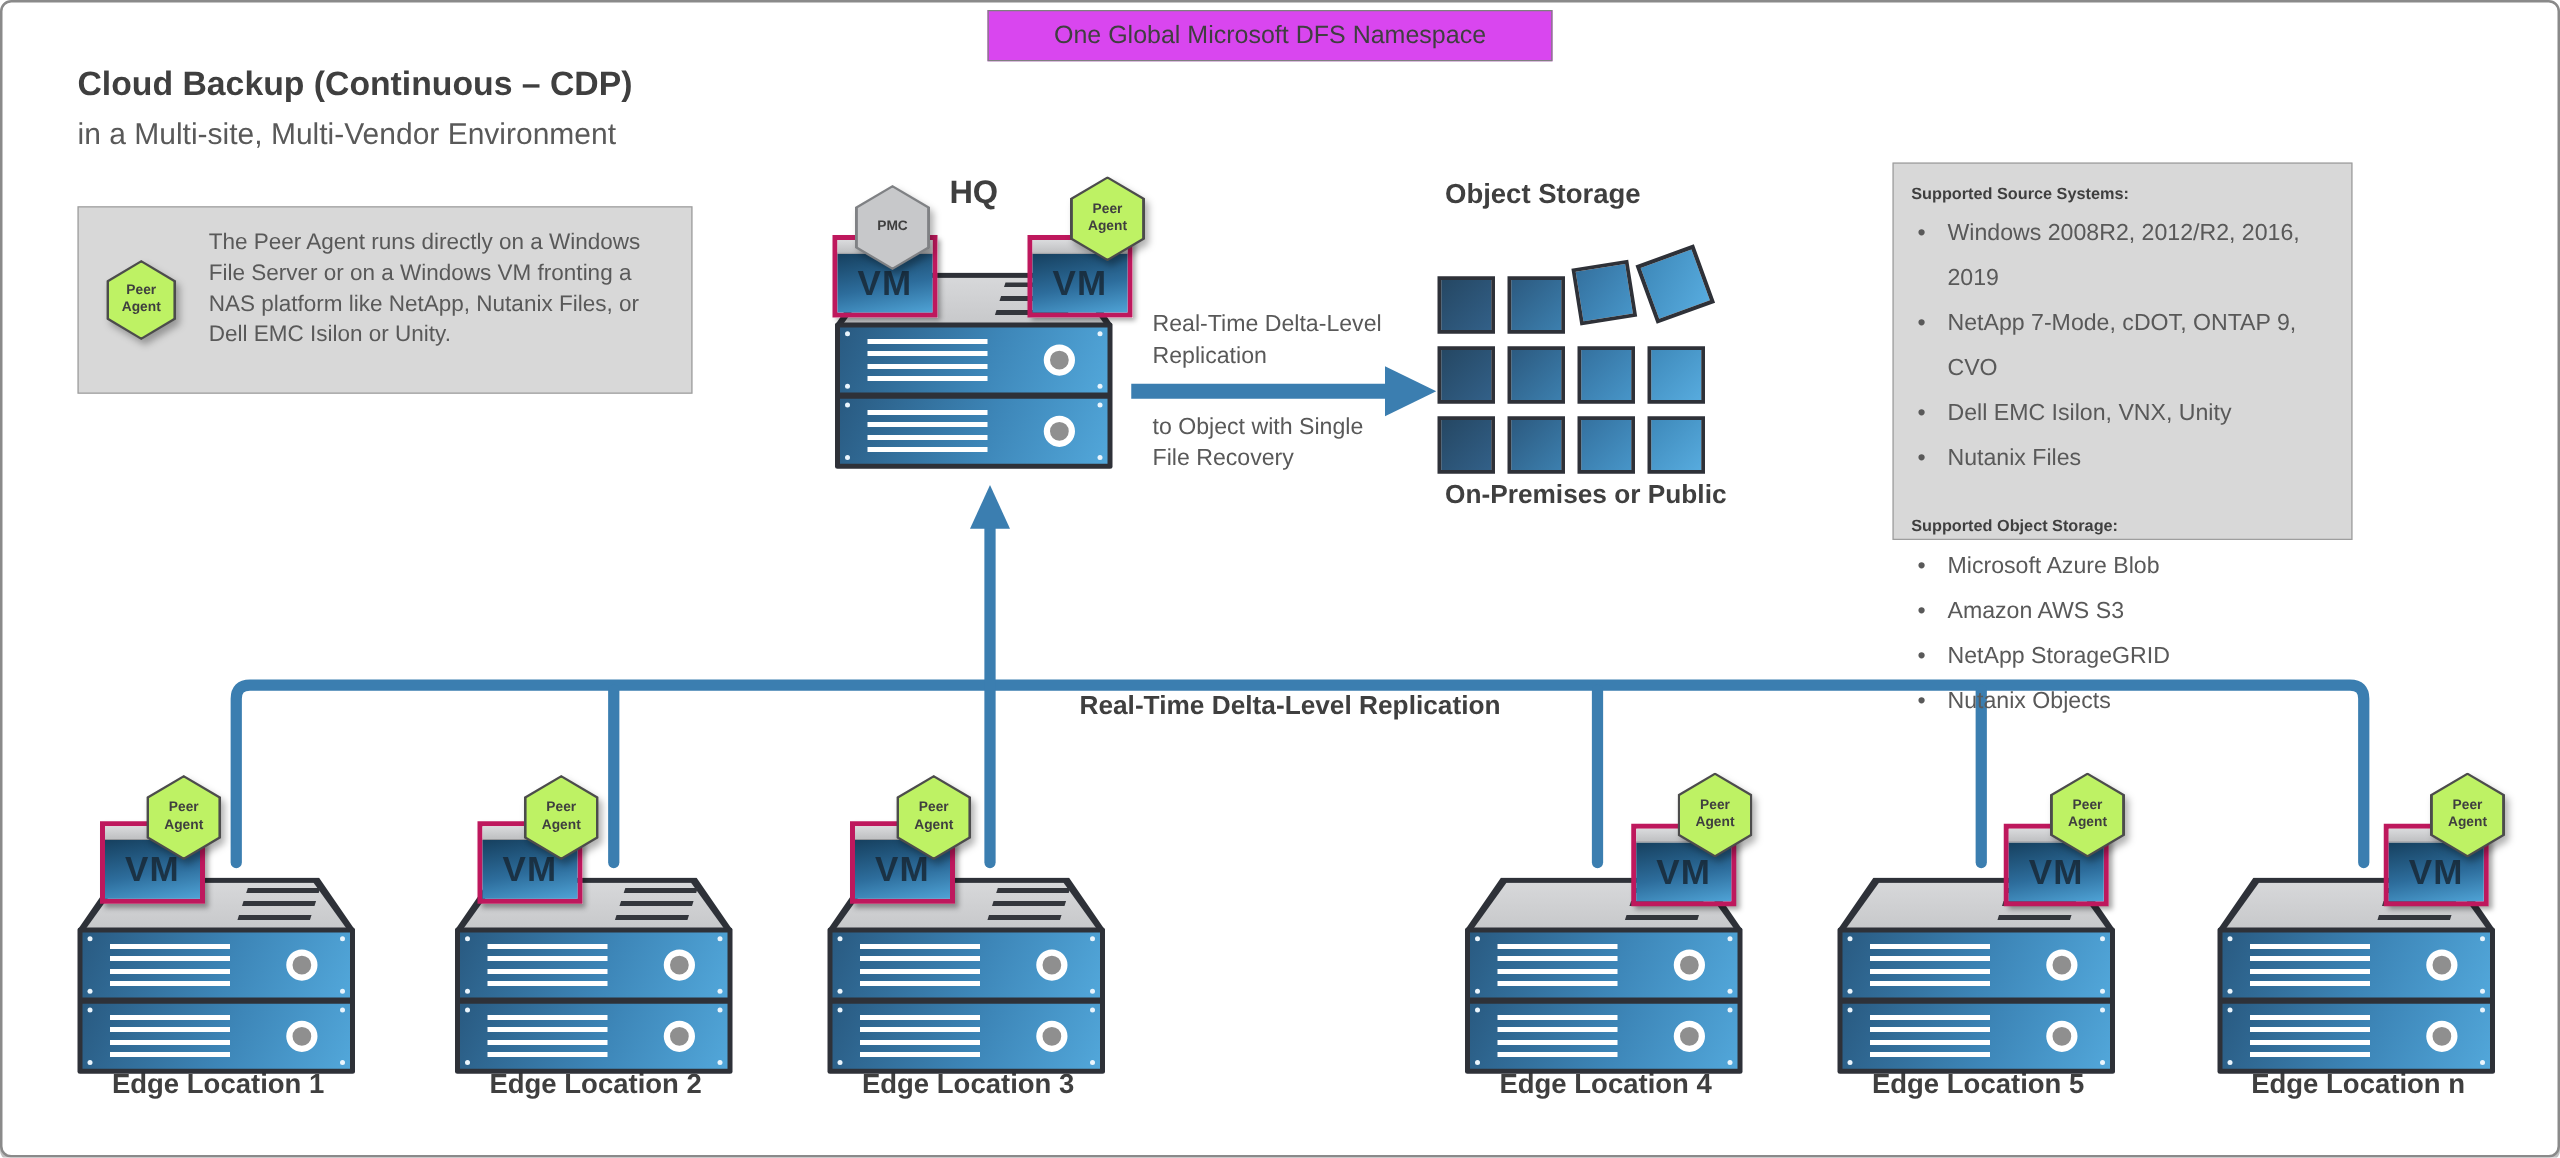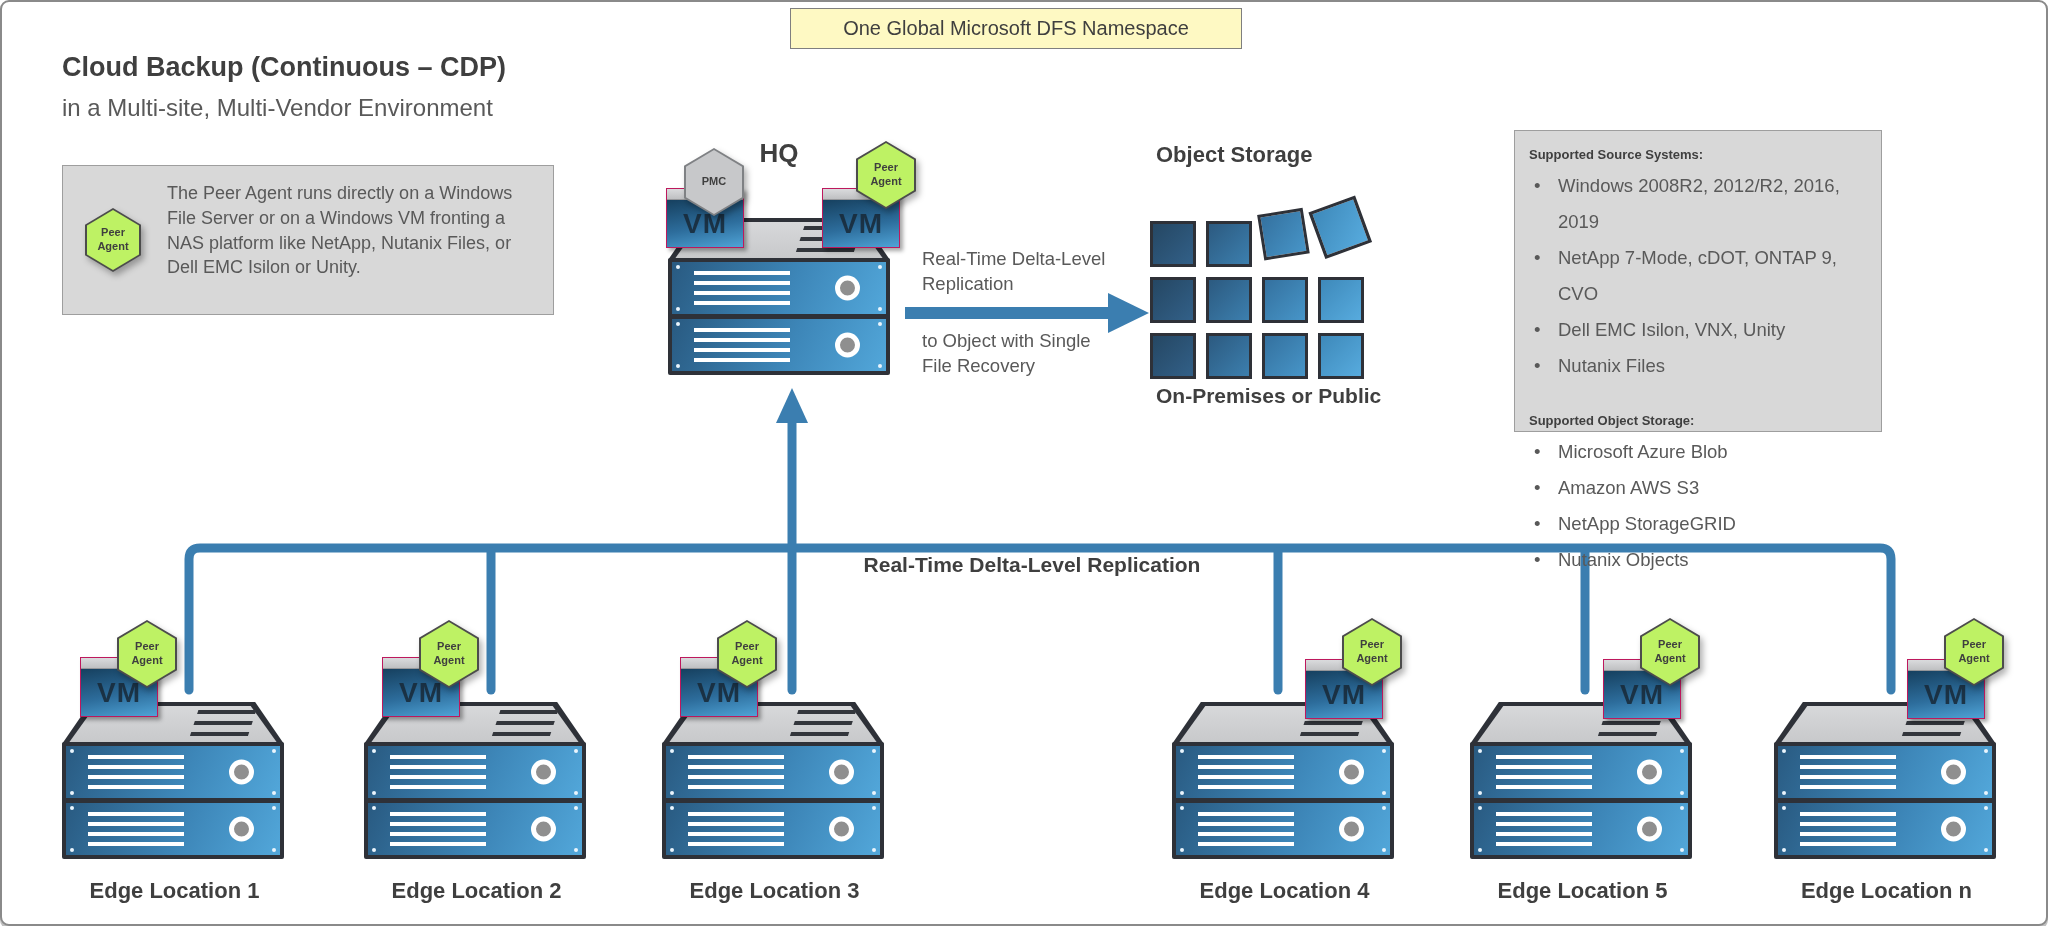--- a/index.html
+++ b/index.html
@@ -4,21 +4,21 @@
 <style>
   html,body{margin:0;padding:0;background:#fff;font-family:"Liberation Sans",sans-serif;}
   .canvas{position:relative;width:2048px;height:926px;box-sizing:border-box;background:#fff;
           border:2px solid #8a8a8a;border-radius:9px;overflow:hidden;box-shadow:0 3px 0 rgba(130,130,130,.5);}
   
   svg.net{position:absolute;left:0;top:0;z-index:0;}
   .ln{stroke:var(--accent-blue);stroke-width:9;stroke-linecap:round;fill:none;}
   .ln.thick{stroke-width:12;stroke-linecap:butt;}
   .ar{fill:var(--accent-blue);}
   
-  .banner{position:absolute;left:788px;top:6px;width:452px;height:41px;background:#fef9c3;
+  .banner{position:absolute;left:788px;top:6px;width:452px;height:41px;background:#d946ef;
           border:1px solid #7f7f7f;box-sizing:border-box;display:flex;align-items:center;justify-content:center;
           font-size:20px;color:var(--text-dark);z-index:2;}
   .title{position:absolute;left:60px;top:50px;font-size:27px;font-weight:700;color:var(--text-dark);}
   .subtitle{position:absolute;left:60px;top:92px;font-size:24px;color:var(--text-body);}
   
   .panel{background:var(--panel-gray);border:1px solid var(--panel-border);box-sizing:border-box;}
   .note-box{position:absolute;left:60px;top:163px;width:492px;height:150px;z-index:2;}
   .note-text{position:absolute;left:104px;top:15px;right:12px;font-size:18px;line-height:1.38;color:var(--text-body);}
   .sup-box{position:absolute;left:1512px;top:128px;width:368px;height:302px;padding:11px 14px;z-index:2;}
   .sup-title{font-weight:700;font-size:13px;color:var(--text-dark);line-height:26px;}
@@ -27,21 +27,21 @@
   .sup-item::before{content:"•";width:24px;padding-left:5px;flex:none;}
   
   .hex{position:absolute;width:60px;height:68px;filter:drop-shadow(3px 4px 3px rgba(0,0,0,.3));z-index:4;}
   .hex-out{position:absolute;inset:0;clip-path:polygon(50% 0,100% 26%,100% 74%,50% 100%,0 74%,0 26%);background:#4c4c4c;}
   .hex-in{position:absolute;inset:2px;clip-path:polygon(50% 0,100% 26%,100% 74%,50% 100%,0 74%,0 26%);
           background:#bef264;display:flex;align-items:center;justify-content:center;text-align:center;
           font-size:11px;line-height:1.25;font-weight:600;color:var(--text-dark);padding:0 9px;box-sizing:border-box;}
   .hex-gray .hex-out{background:#7f8184;}
   .hex-gray .hex-in{background:#c7c8ca;}
   
-  .vm{position:absolute;width:76px;border:1px solid #be185d;box-shadow:3px 3px 4px rgba(0,0,0,.35);z-index:3;}
+  .vm{position:absolute;width:76px;border:4px solid #be185d;box-shadow:3px 3px 4px rgba(0,0,0,.35);z-index:3;}
   .vm-bar{height:10px;background:linear-gradient(180deg,#dadbdd,#bfc0c2);border-bottom:1px solid #96979a;position:relative;}
   .vm-bar::after{content:"";position:absolute;right:3px;top:2px;width:5px;height:5px;background:#3a3f45;}
   .vm-body{height:47px;background:linear-gradient(170deg,#16405f 0%,#2d6d9c 55%,#4fa3d6 100%);
            display:flex;align-items:center;justify-content:center;font-weight:700;font-size:28px;
            color:rgba(24,40,54,.85);letter-spacing:1px;}
   
   .server3d{position:absolute;width:222px;height:157px;z-index:1;}
   .s-top{position:absolute;left:0;top:0;width:100%;height:42px;
          clip-path:polygon(13% 0,87% 0,100% 100%,0 100%);background:var(--server-frame);}
   .s-top-in{position:absolute;left:6px;right:6px;top:4px;bottom:0;
@@ -80,21 +80,21 @@
   
   .bus-label{position:absolute;left:830px;top:551px;width:400px;text-align:center;
              font-size:21px;font-weight:700;color:var(--text-dark);z-index:2;}
   
   .edge{position:absolute;top:616px;width:245px;height:300px;}
   .edge .server3d{left:10px;top:84px;}
   .vm-l{left:28px;top:39px;}
   .vm-r{left:143px;top:41px;}
   .hex-l{left:65px;top:2px;}
   .hex-r{left:180px;top:0;}
-  .edge-label{position:absolute;left:0;top:260px;width:245px;text-align:center;
+  .edge-label{position:absolute;left:0;top:236px;width:245px;text-align:center;
               font-size:22px;font-weight:700;color:var(--text-dark);}
 </style>
 </head>
 <body>
 
 <div class="canvas">
 
   <svg class="net" width="2048" height="926" viewBox="0 0 2048 926">
     <path class="ln" d="M187 688 V557 Q187 546 198 546 H1878 Q1889 546 1889 557 V688"></path>
     <line class="ln" x1="489" y1="550" x2="489" y2="688"></line>

